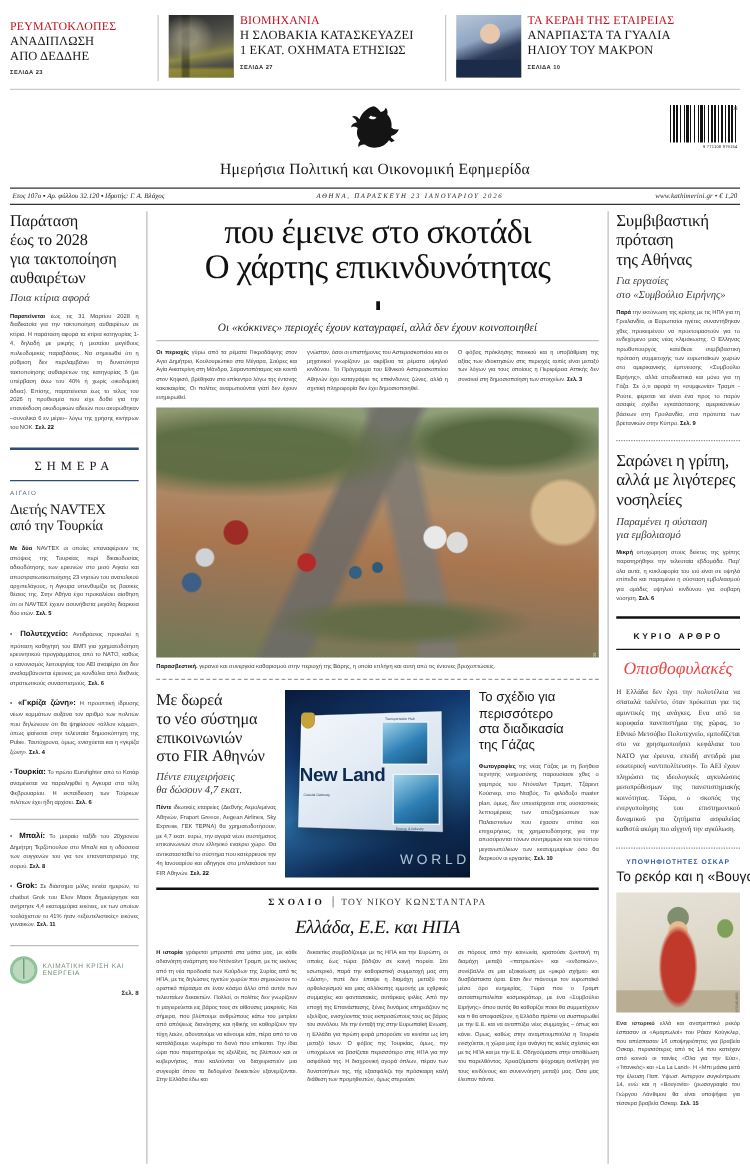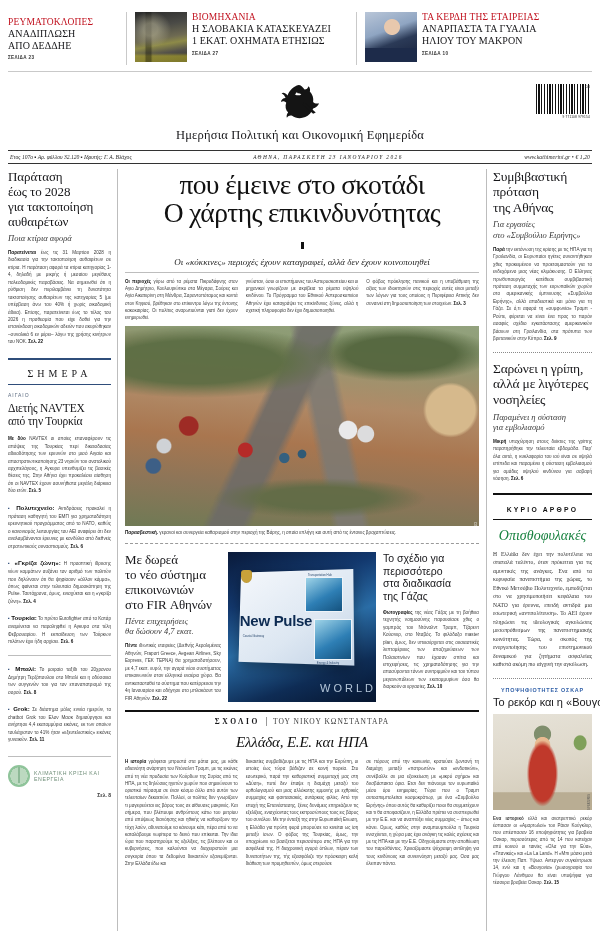--- a/index.html
+++ b/index.html
@@ -318,21 +318,21 @@
   .kyrio-band {
     border-top: 2px solid #111; border-bottom: 1px solid #111;
     text-align:center; padding: 3px 0; margin-top: 10px;
   }
   .kyrio-label {
     font-family:"Liberation Sans",sans-serif; font-weight:700;
     font-size: 6.8px; letter-spacing: 2.2px; color:#111;
   }
   .kyrio-title {
     text-align:center; font-style:italic; font-size: 14px;
-    margin: 8px 0 6px; color:#15803d;
+    margin: 8px 0 6px; color:#ef4444;
   }
   .kyrio-body {
     font-family:"Liberation Serif",serif; font-size:5.6px;
     line-height:1.52; text-align:justify; color:#2e2e2e;
   }
   .oscar-kicker {
     text-align:center; font-family:"Liberation Sans",sans-serif;
     font-weight:700; font-size:5.4px; letter-spacing:.8px; color:#2f5fa8;
     margin-top: 6px;
   }
@@ -555,21 +555,21 @@
             <div>Πέντε επιχειρήσεις</div>
             <div>θα δώσουν 4,7 εκατ.</div>
           </div>
           <div class="body-txt"><b>Πέντε</b> <span>ιδιωτικές εταιρείες (Διεθνής Αερολιμένας Αθηνών, Fraport Greece, Aegean Airlines, Sky Express, ΓΕΚ ΤΕΡΝΑ) θα χρηματοδοτήσουν, με 4,7 εκατ. ευρώ, την αγορά νέου συστήματος επικοινωνιών στον ελληνικό εναέριο χώρο. Θα αντικατασταθεί το σύστημα που κατέρρευσε την 4η Ιανουαρίου και οδήγησε στο μπλακάουτ του FIR Αθηνών.</span> <span class="pg">Σελ. 22</span></div>
         </div>
 
         <div class="ml-center">
           <div class="photo-gaza">
             <div class="gaza-sheet"></div>
             <div class="gaza-crest"></div>
-            <div class="gaza-title">New Pulse</div>
+            <div class="gaza-title">New Land</div>
             <div class="gaza-mini gaza-m1"></div>
             <div class="gaza-mini gaza-m2"></div>
             <div class="gaza-label" style="left:54%;top:14%;">Transportation Hub</div>
             <div class="gaza-label" style="left:10%;top:55%;">Coastal Gateway</div>
             <div class="gaza-label" style="left:60%;top:73%;">Energy &amp; Industry</div>
             <div class="gaza-world">WORLD</div>
             <span class="gaza-credit">REUTERS</span>
           </div>
         </div>
 

